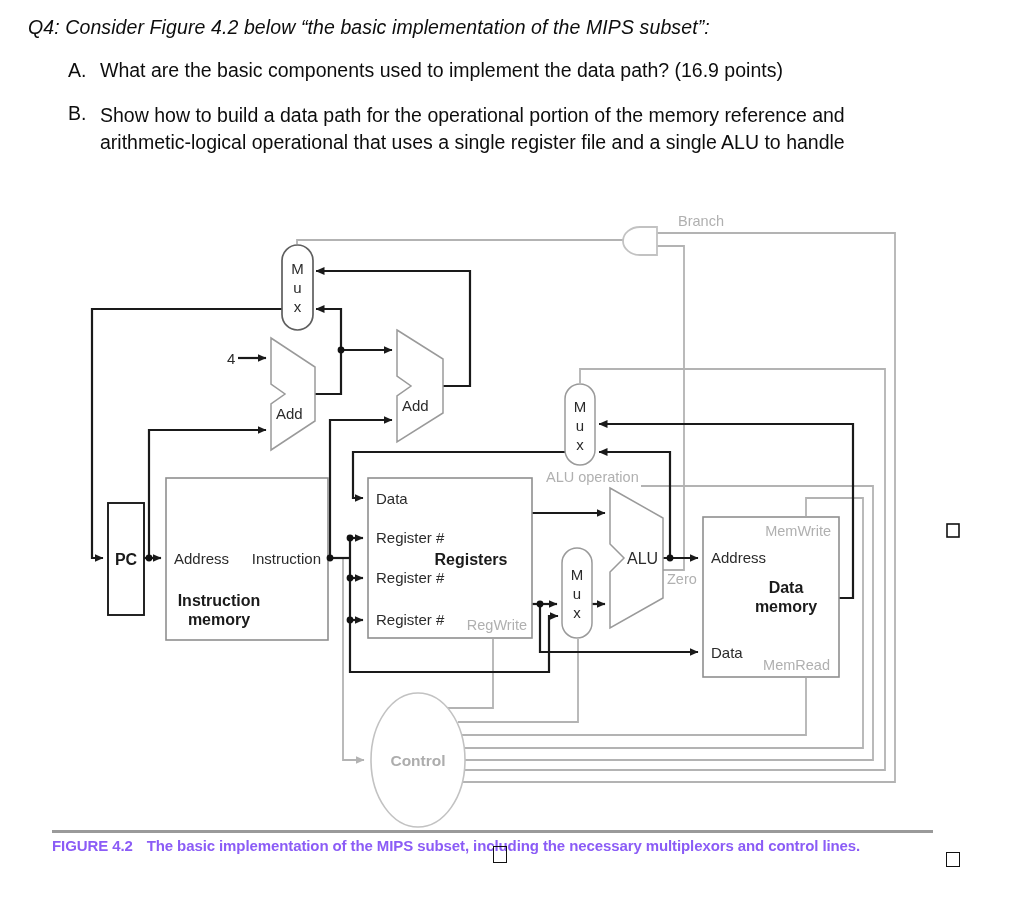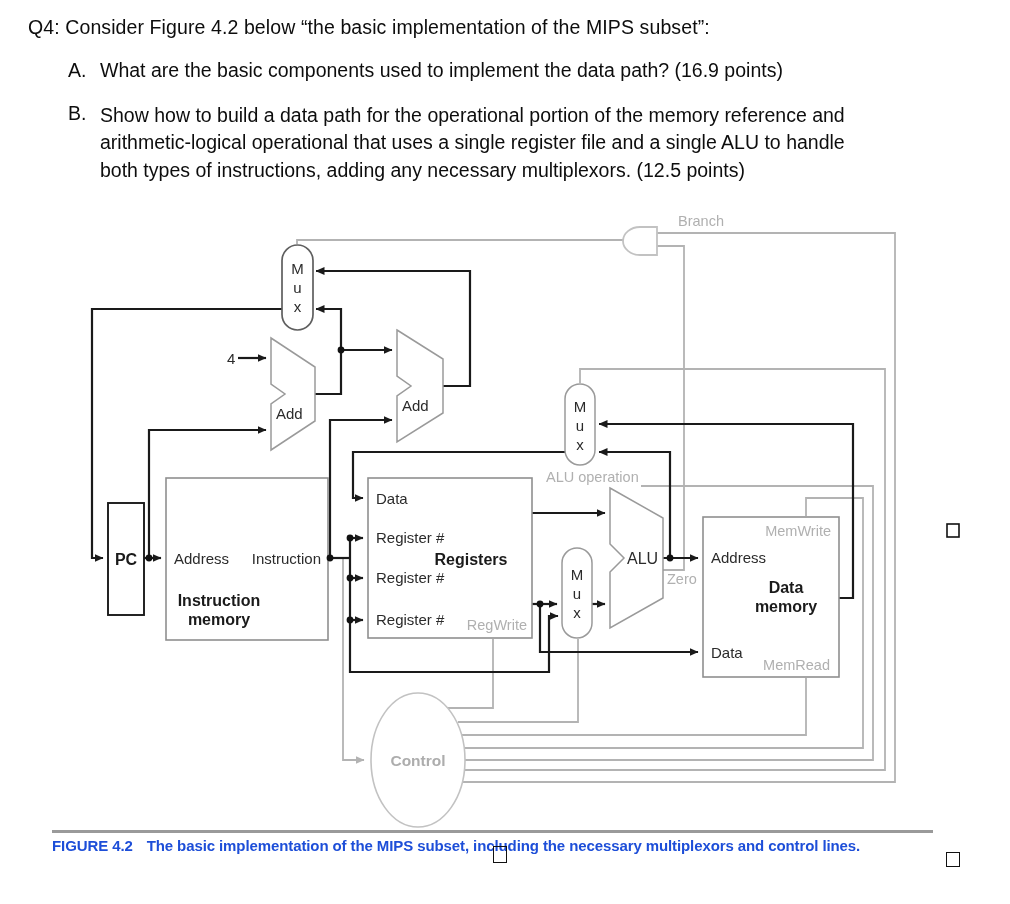--- a/index.html
+++ b/index.html
@@ -1,25 +1,25 @@
 <!DOCTYPE html>
 <html><head>
 <meta charset="utf-8">
 <style>
   html,body{margin:0;padding:0;background:#fff;}
   .page{position:relative;width:1010px;height:904px;background:#ffffff;overflow:hidden;
         font-family:"Liberation Sans", sans-serif;color:#0d0d0d;}
-  .qline{position:absolute;left:28px;top:16px;font-size:19.5px;letter-spacing:.1px;}
+  .qline{position:absolute;left:28px;top:16px;font-size:19.5px;letter-spacing:.1px;font-style:italic;}
   .item{position:absolute;display:flex;font-size:19.5px;}
   .item .lab{width:32px;flex:0 0 32px;}
   .item-a{left:68px;top:59px;}
   .item-b{left:68px;top:102px;}
   .blines div{line-height:27.3px;}
   .cap-rule{position:absolute;left:52px;top:830px;width:881px;height:2.5px;background:#9a9a9a;}
-  .caption{position:absolute;left:52px;top:837px;width:900px;font-size:15px;font-weight:bold;color:#1d4ed8;letter-spacing:-0.1px;}
+  .caption{position:absolute;left:52px;top:837px;width:900px;font-size:15px;font-weight:bold;color:#8b5cf6;letter-spacing:-0.1px;}
   .caption .figlab{margin-right:14px;}
   .tofu{position:absolute;border:1.6px solid #111;background:transparent;}
   .tofu-caption{left:493px;top:846px;width:12px;height:15px;}
   .tofu-right-bottom{left:946px;top:852px;width:12px;height:13px;}
   svg.diagram{position:absolute;left:0;top:0;}
   
   .wb{fill:none;stroke:#1a1a1a;stroke-width:2.2px;}
   .wg{fill:none;stroke:#b3b3b3;stroke-width:1.8px;}
   .boxg{fill:#fff;stroke:#8f8f8f;stroke-width:1.6px;}
   .boxb{fill:#fff;stroke:#1a1a1a;stroke-width:1.9px;}
@@ -40,21 +40,20 @@
   <div class="qline">Q4: Consider Figure 4.2 below “the basic implementation of the MIPS subset”:</div>
   <div class="item item-a">
     <div class="lab">A.</div>
     <div>What are the basic components used to implement the data path? (16.9 points)</div>
   </div>
   <div class="item item-b">
     <div class="lab">B.</div>
     <div class="blines">
       <div>Show how to build a data path for the operational portion of the memory reference and</div>
       <div>arithmetic-logical operational that uses a single register file and a single ALU to handle</div>
-      <div>both types of instructions, adding any necessary multiplexors. (12.5 points)</div>
     </div>
   </div>
 
   <svg class="diagram" width="1010" height="904" viewBox="0 0 1010 904">
     <defs>
       <marker id="ab" markerUnits="userSpaceOnUse" markerWidth="9" markerHeight="8" refX="8.5" refY="4" orient="auto">
         <path d="M0,0 L9,4 L0,8 Z" fill="#1a1a1a"></path>
       </marker>
       <marker id="ag" markerUnits="userSpaceOnUse" markerWidth="9" markerHeight="8" refX="8.5" refY="4" orient="auto">
         <path d="M0,0 L9,4 L0,8 Z" fill="#b3b3b3"></path>

